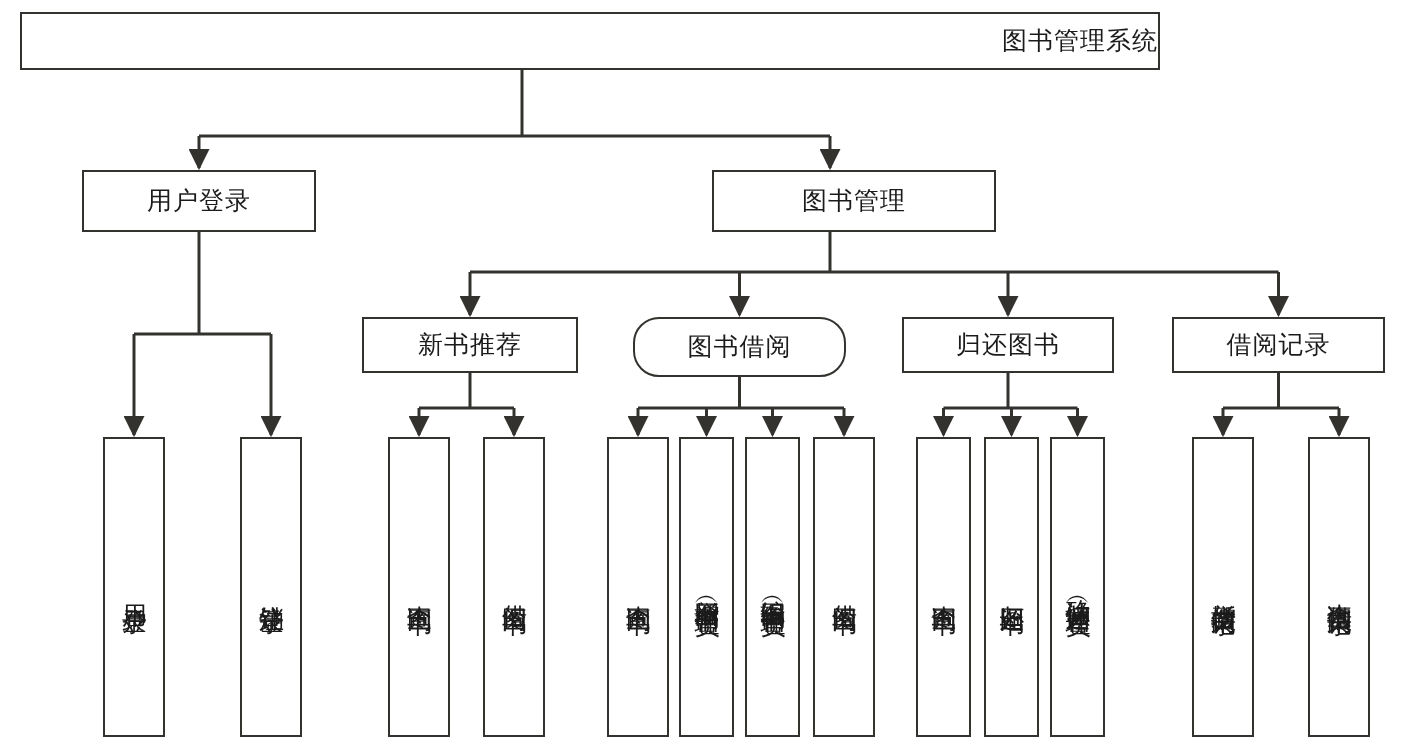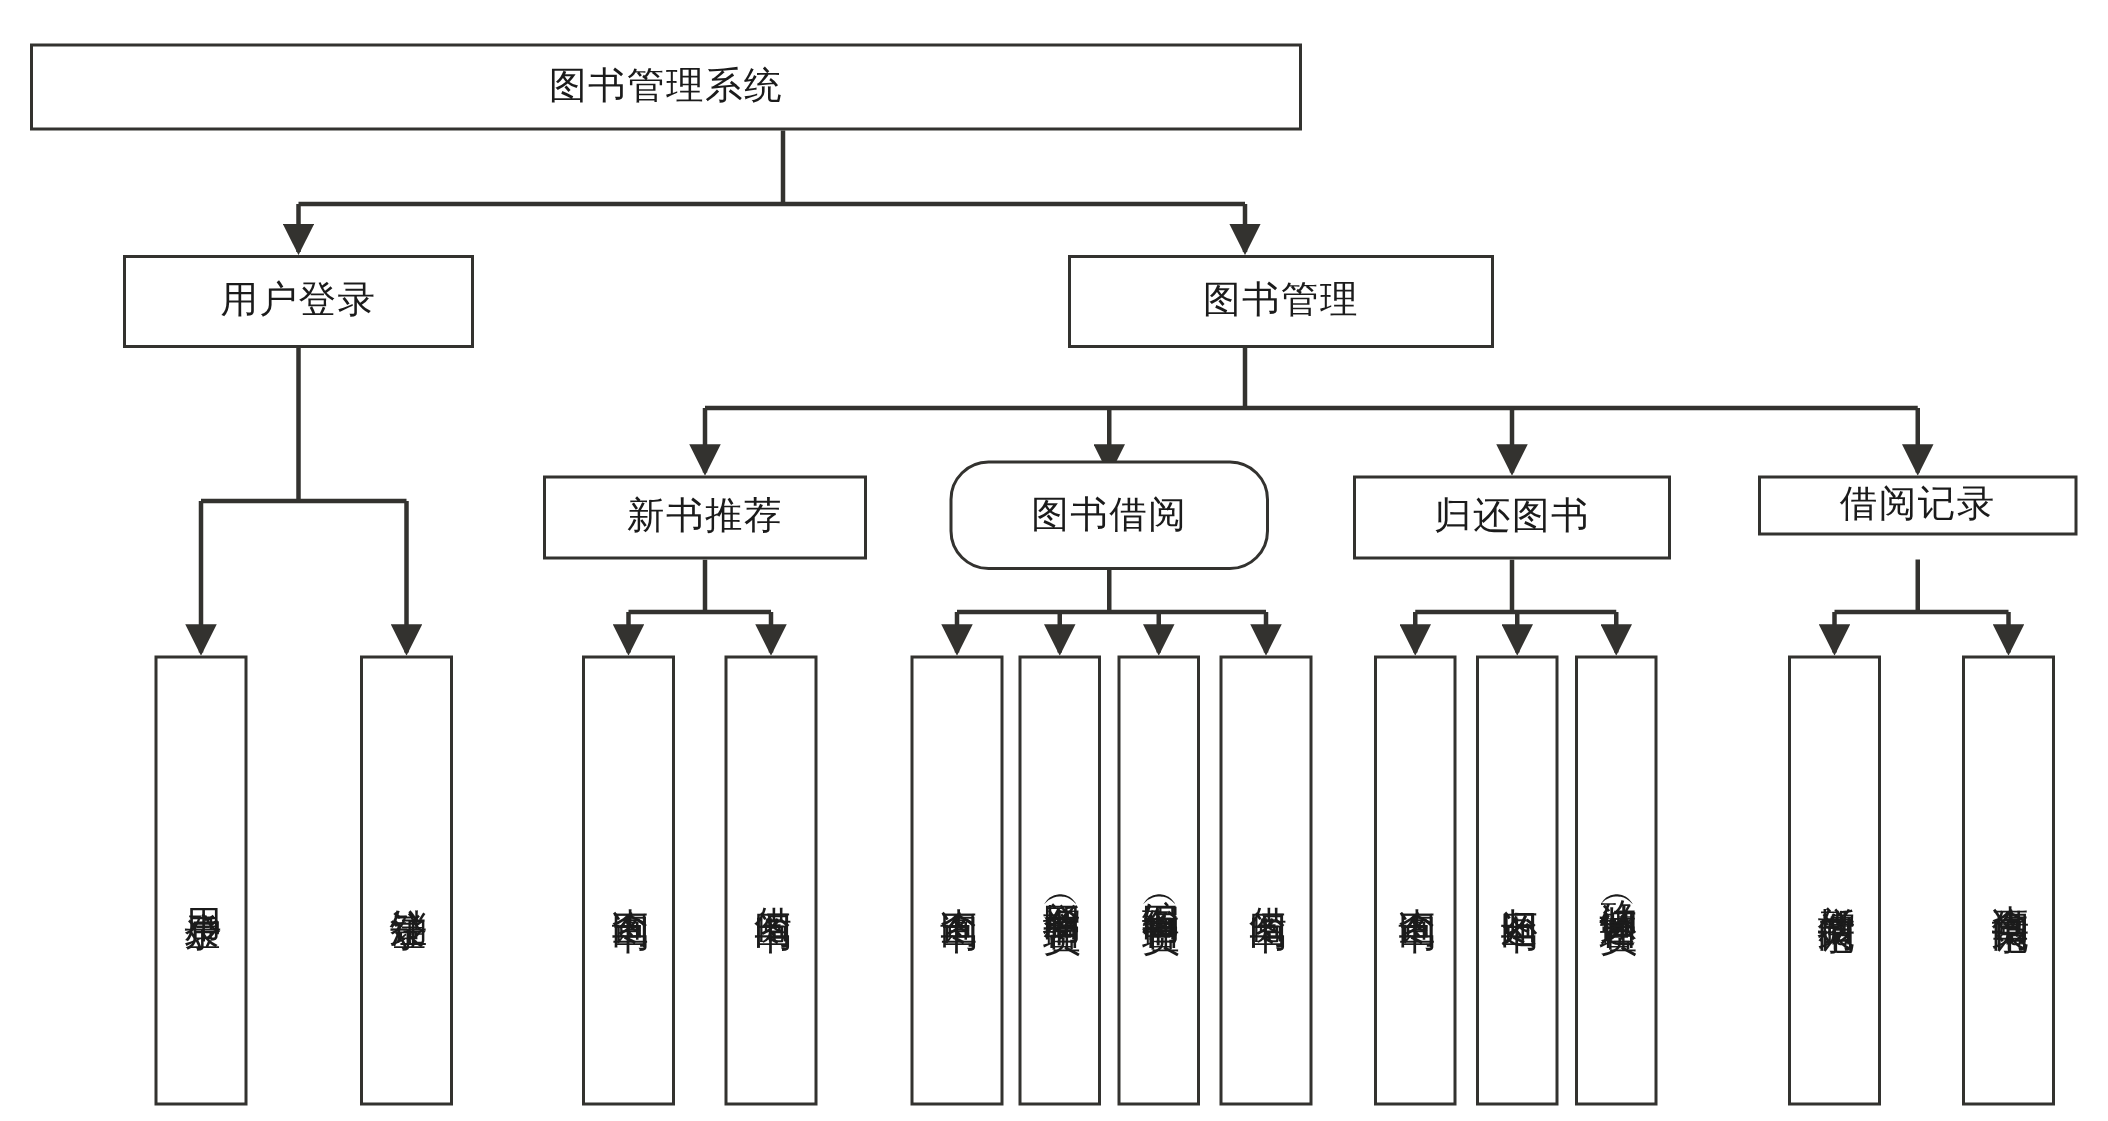--- a/index.html
+++ b/index.html
@@ -103,39 +103,39 @@
         <line x1="943.5" y1="408" x2="943.5" y2="435" stroke="#33322f" stroke-width="3" marker-end="url(#arrow)"></line>
         <line x1="1011.5" y1="408" x2="1011.5" y2="435" stroke="#33322f" stroke-width="3" marker-end="url(#arrow)"></line>
         <line x1="1077.5" y1="408" x2="1077.5" y2="435" stroke="#33322f" stroke-width="3" marker-end="url(#arrow)"></line>
         <line x1="1278.5" y1="373" x2="1278.5" y2="408" stroke="#33322f" stroke-width="3"></line>
         <line x1="1223" y1="408" x2="1339" y2="408" stroke="#33322f" stroke-width="3"></line>
         <line x1="1223" y1="408" x2="1223" y2="435" stroke="#33322f" stroke-width="3" marker-end="url(#arrow)"></line>
         <line x1="1339" y1="408" x2="1339" y2="435" stroke="#33322f" stroke-width="3" marker-end="url(#arrow)"></line>
       </g>
   </svg>
   <div id="node-layer">
-      <div class="node node-h" style="left: 20px; top: 29px; width: 848px; height: 58px;">
+      <div class="node node-h" style="left: 20px; top: 12px; width: 1140px; height: 58px; justify-content: flex-end;">
         <span>图书管理系统</span>
       </div>
       <div class="node node-h" style="left: 82px; top: 170px; width: 234px; height: 62px;">
         <span>用户登录</span>
       </div>
       <div class="node node-h" style="left: 712px; top: 170px; width: 284px; height: 62px;">
         <span>图书管理</span>
       </div>
       <div class="node node-h" style="left: 362px; top: 317px; width: 216px; height: 56px;">
         <span>新书推荐</span>
       </div>
-      <div class="node node-h" style="left: 633px; top: 307px; width: 213px; height: 73px; border-radius: 26px;">
+      <div class="node node-h" style="left: 633px; top: 317px; width: 213px; height: 60px; border-radius: 26px;">
         <span>图书借阅</span>
       </div>
       <div class="node node-h" style="left: 902px; top: 317px; width: 212px; height: 56px;">
         <span>归还图书</span>
       </div>
-      <div class="node node-h" style="left: 1172px; top: 317px; width: 213px; height: 40px;">
+      <div class="node node-h" style="left: 1172px; top: 317px; width: 213px; height: 56px;">
         <span>借阅记录</span>
       </div>
       <div class="node node-v" style="left: 103px; top: 437px; width: 62px; height: 300px;">
         <span class="vtext">用户登录</span>
       </div>
       <div class="node node-v" style="left: 240px; top: 437px; width: 62px; height: 300px;">
         <span class="vtext">注销登录</span>
       </div>
       <div class="node node-v" style="left: 388px; top: 437px; width: 62px; height: 300px;">
         <span class="vtext">查询图书</span>

